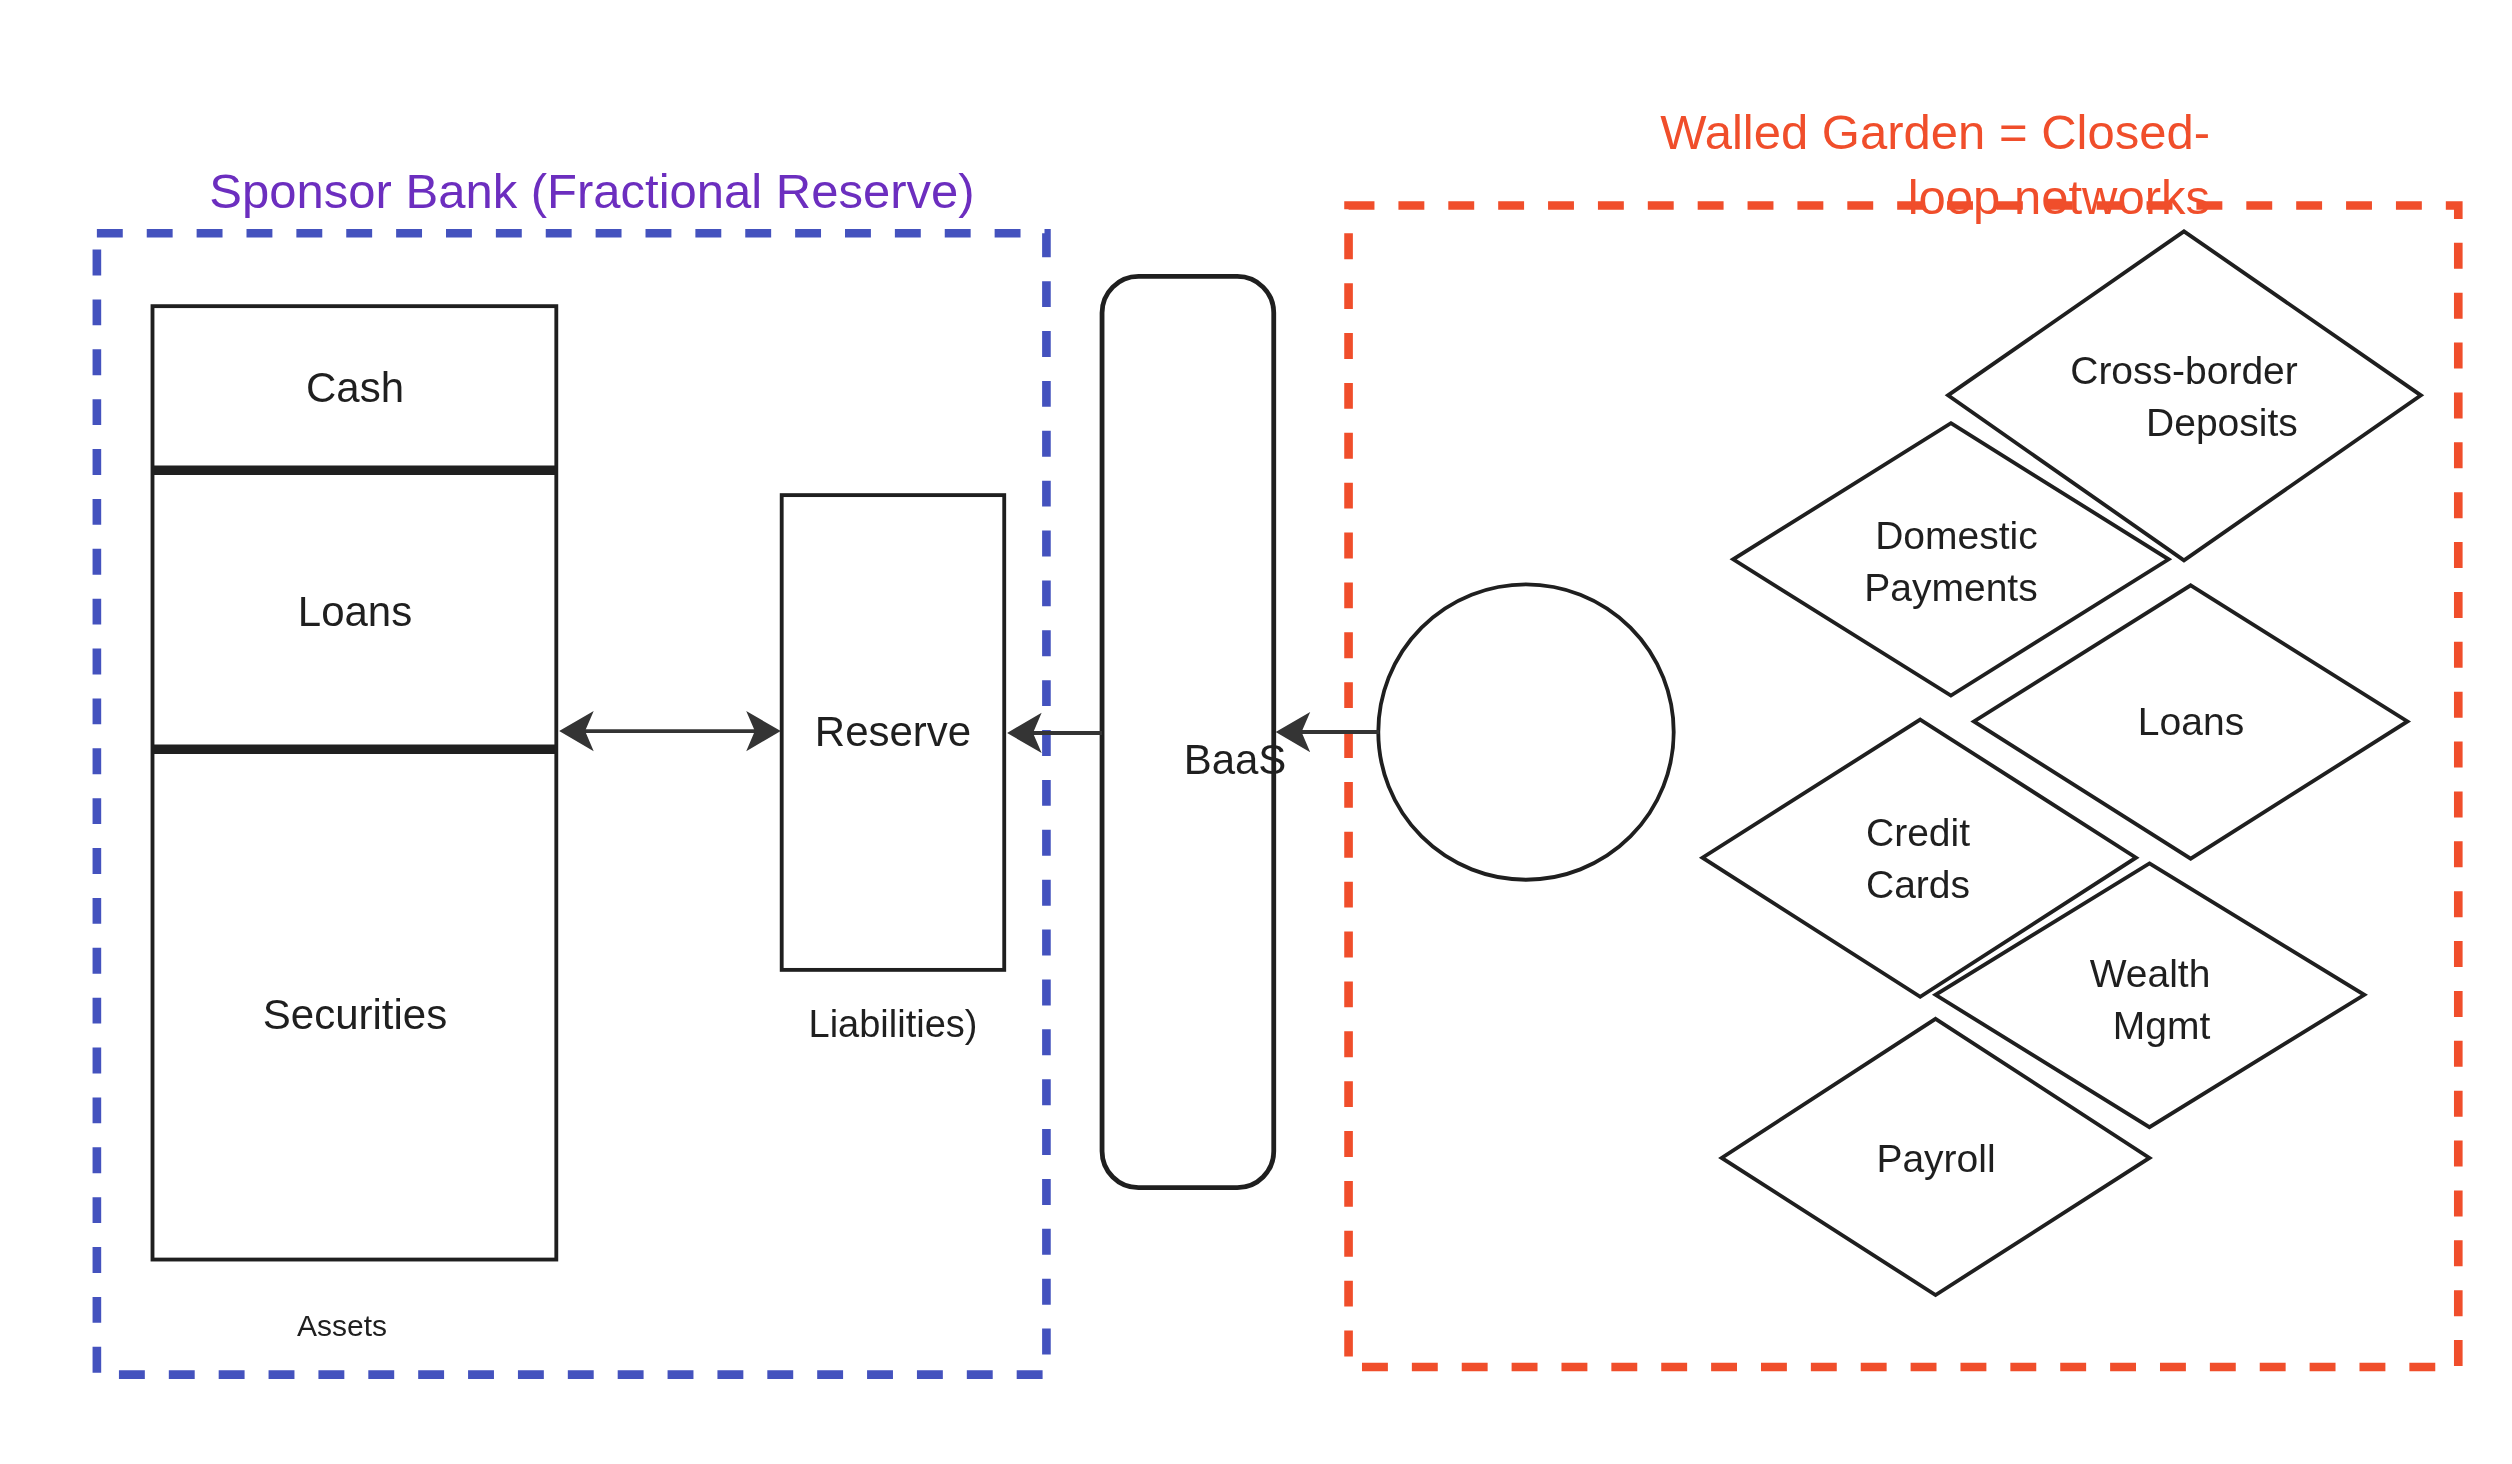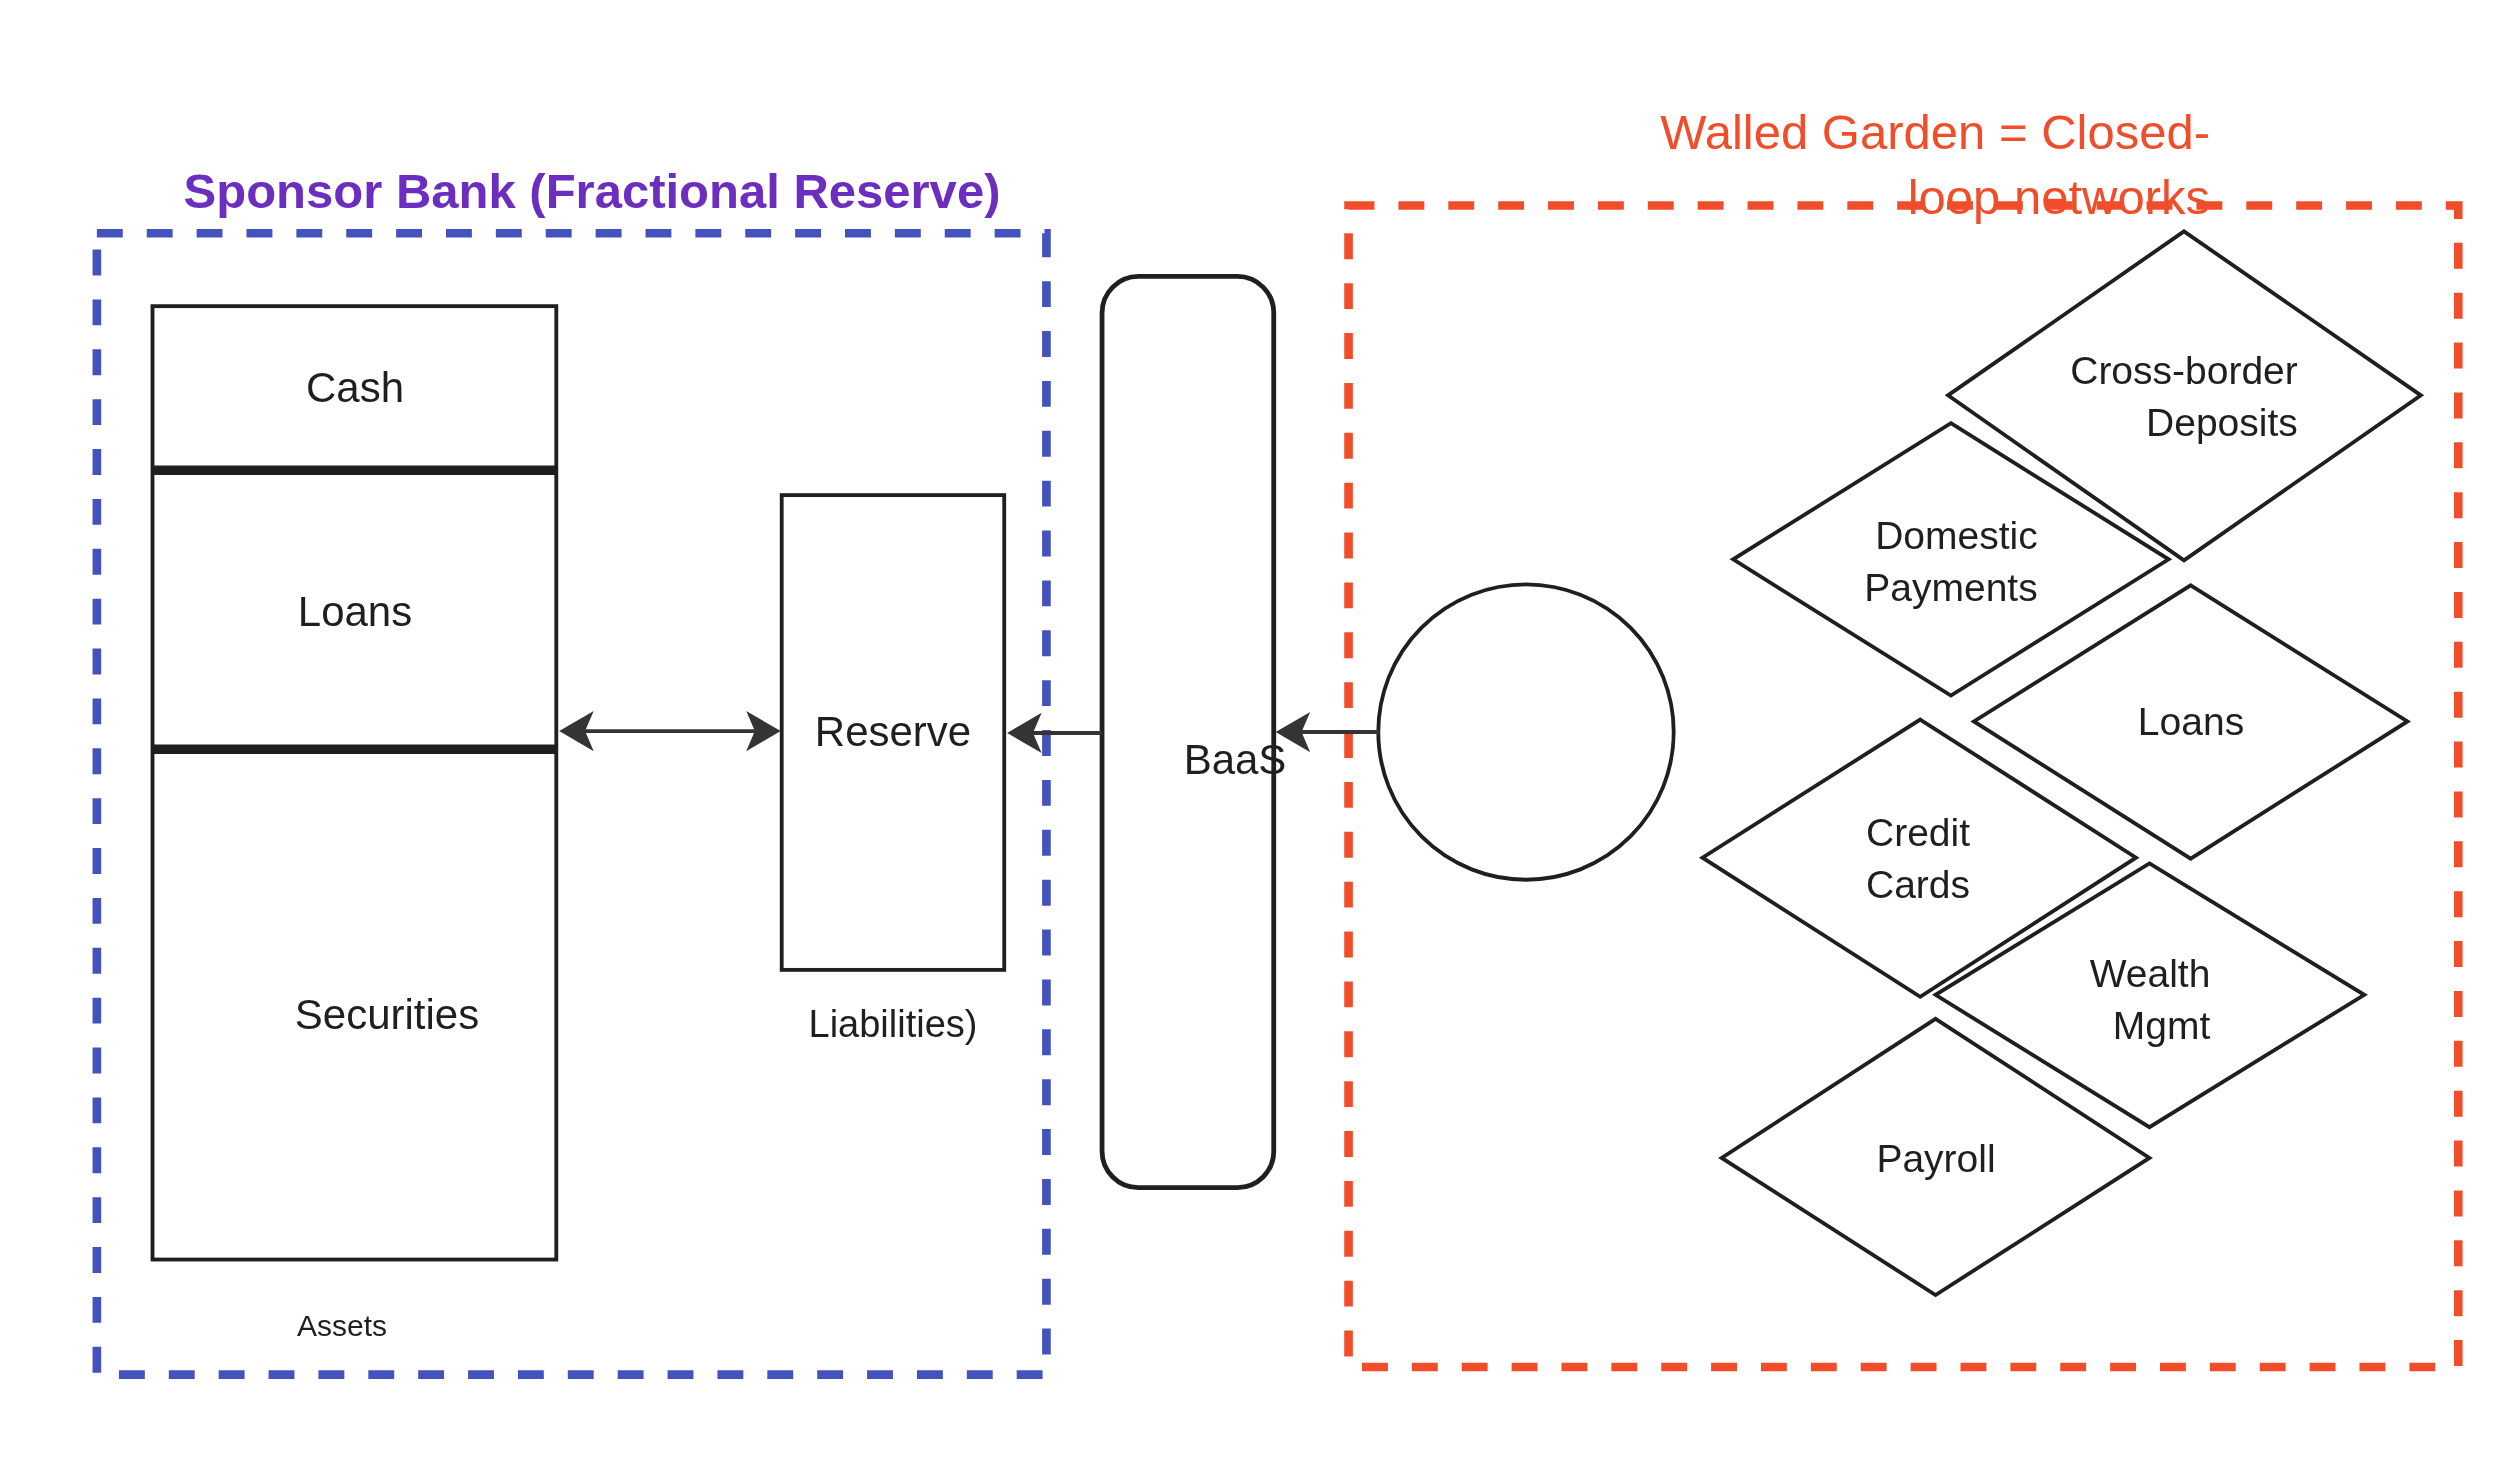--- a/index.html
+++ b/index.html
@@ -13,21 +13,21 @@
   }
   .layer{position:absolute;left:0;top:0;}
   .label{
     position:absolute;
     transform:translate(-50%,-50%);
     text-align:right;
     white-space:pre-line;
     line-height:1.33;
   }
   .title{font-size:49px;letter-spacing:0px;}
-  .title-left{color:var(--purple,#6C2EBF);font-weight:bold;}
+  .title-left{color:var(--purple,#6C2EBF);}
   .title-right{color:var(--red,#F04E2B);}
   .node{font-size:42px;}
   .caption{font-size:30px;}
   .svc{font-size:39px;}
   
   .shape{fill:#ffffff;stroke:var(--stroke,#1f1f1f);stroke-width:4px;}
   .pill{stroke-width:5px;}
   .divider{stroke:var(--stroke,#1f1f1f);stroke-width:10px;}
   .boundary-blue{fill:none;stroke:var(--blue,#4452BE);stroke-width:9px;stroke-dasharray:27 25;}
   .boundary-red{fill:none;stroke:var(--red,#F04E2B);stroke-width:9px;stroke-dasharray:27 25;}
@@ -74,21 +74,21 @@
       <line class="arrow-line" x1="1343" y1="763" x2="1438" y2="763"></line>
       <polygon class="arrow-head" points="1330,763 1366,742 1357,763 1366,784"></polygon>
     </g>
   </svg>
 
   <div class="label title title-left" style="left:592px;top:192px;">Sponsor Bank (Fractional Reserve)</div>
   <div class="label title title-right" style="left:1908px;top:165px;">Walled Garden = Closed-loop networks</div>
 
   <div class="label node" style="left:355px;top:388px;">Cash</div>
   <div class="label node" style="left:355px;top:612px;">Loans</div>
-  <div class="label node" style="left:355px;top:1015px;margin-left:32px;">Securities</div>
+  <div class="label node" style="left:355px;top:1015px;">Securities</div>
   <div class="label caption" style="left:342px;top:1326px;">Assets</div>
 
   <div class="label node" style="left:893px;top:732px;">Reserve</div>
   <div class="label caption" style="left:893px;top:1024px;font-size:38px;">Liabilities)</div>
 
   <div class="label node" style="left:1188px;top:760px;margin-left:47px;">BaaS</div>
 
 
   <div class="label svc" style="left:2184px;top:397px;">Cross-border
 Deposits</div>

